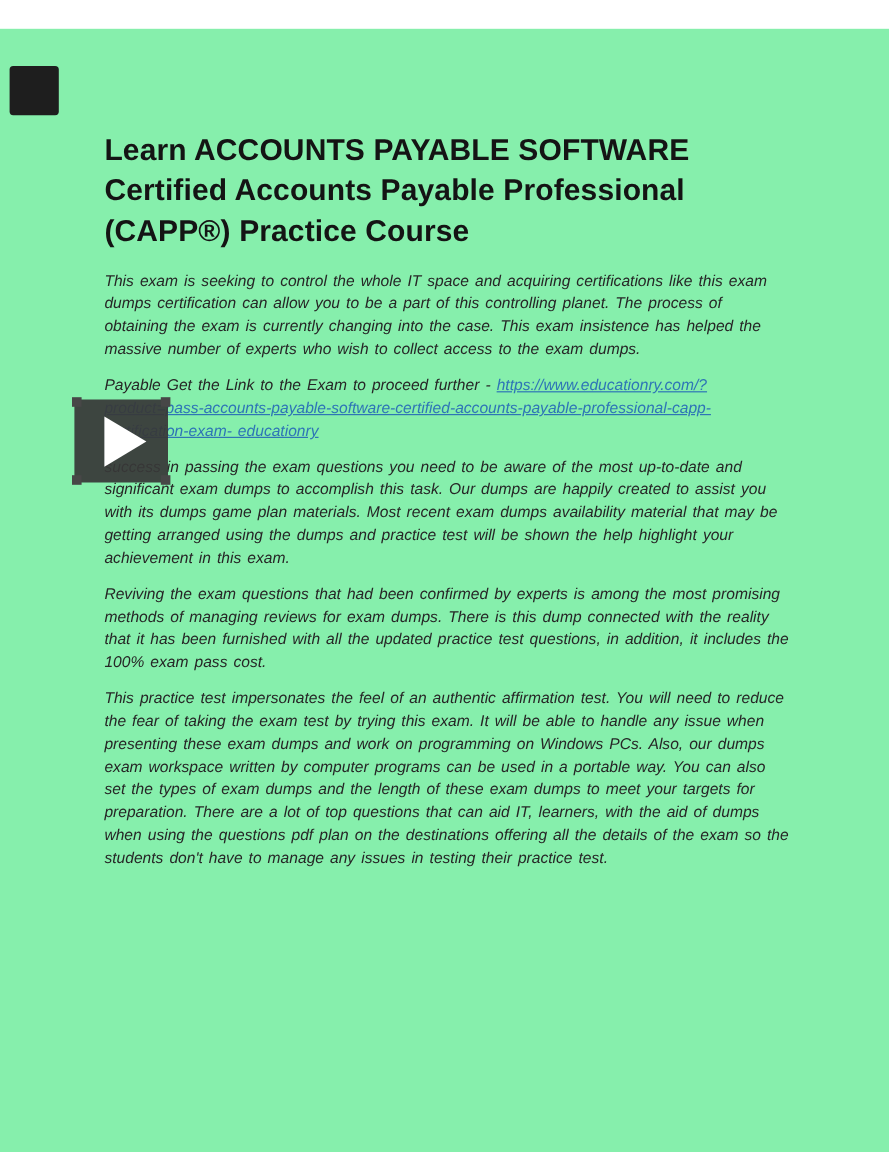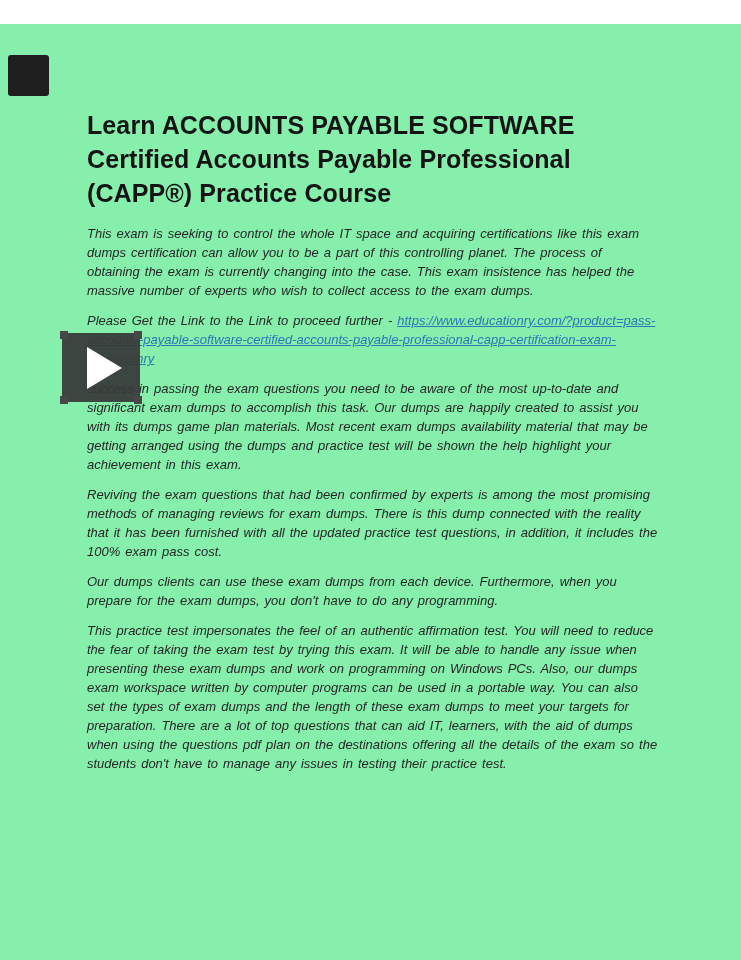--- a/index.html
+++ b/index.html
@@ -87,27 +87,26 @@
 <div class="page">
 
   <div class="corner-square"></div>
 
   <div class="content">
 
     <h1 class="title">Learn ACCOUNTS PAYABLE SOFTWARE Certified Accounts Payable Professional (CAPP®) Practice Course</h1>
 
     <p class="para">This exam is seeking to control the whole IT space and acquiring certifications like this exam dumps certification can allow you to be a part of this controlling planet. The process of obtaining the exam is currently changing into the case. This exam insistence has helped the massive number of experts who wish to collect access to the exam dumps.</p>
 
-    <p class="para"><span>Please Get the Link to the Link to proceed further - </span><a class="exam-link" href="#">https://www.educationry.com/?product=pass-accounts-payable-software-certified-accounts-payable-professional-capp-certification-exam- educationry</a></p>
+    <p class="para"><span>Payable Get the Link to the Exam to proceed further - </span><a class="exam-link" href="#">https://www.educationry.com/?product=pass-accounts-payable-software-certified-accounts-payable-professional-capp-certification-exam- educationry</a></p>
 
     <p class="para">success in passing the exam questions you need to be aware of the most up-to-date and significant exam dumps to accomplish this task. Our dumps are happily created to assist you with its dumps game plan materials. Most recent exam dumps availability material that may be getting arranged using the dumps and practice test will be shown the help highlight your achievement in this exam.</p>
 
     <p class="para">Reviving the exam questions that had been confirmed by experts is among the most promising methods of managing reviews for exam dumps. There is this dump connected with the reality that it has been furnished with all the updated practice test questions, in addition, it includes the 100% exam pass cost.</p>
 
-    <p class="para">Our dumps clients can use these exam dumps from each device. Furthermore, when you prepare for the exam dumps, you don't have to do any programming.</p>
 
     <p class="para">This practice test impersonates the feel of an authentic affirmation test. You will need to reduce the fear of taking the exam test by trying this exam. It will be able to handle any issue when presenting these exam dumps and work on programming on Windows PCs. Also, our dumps exam workspace written by computer programs can be used in a portable way. You can also set the types of exam dumps and the length of these exam dumps to meet your targets for preparation. There are a lot of top questions that can aid IT, learners, with the aid of dumps when using the questions pdf plan on the destinations offering all the details of the exam so the students don't have to manage any issues in testing their practice test.</p>
 
   </div>
 
   <div class="play-button">
     <div class="play-triangle"></div>
     <div class="handle nw"></div>
     <div class="handle ne"></div>
     <div class="handle sw"></div>

